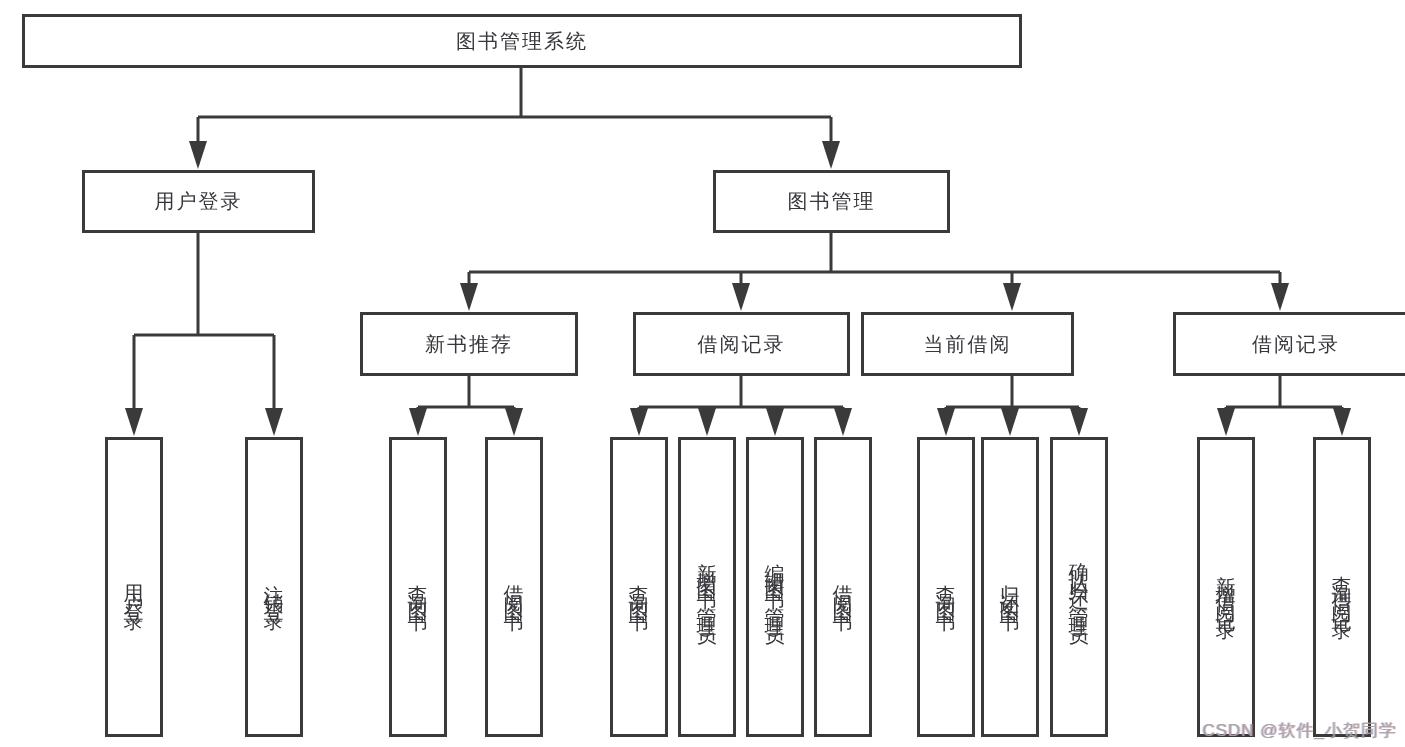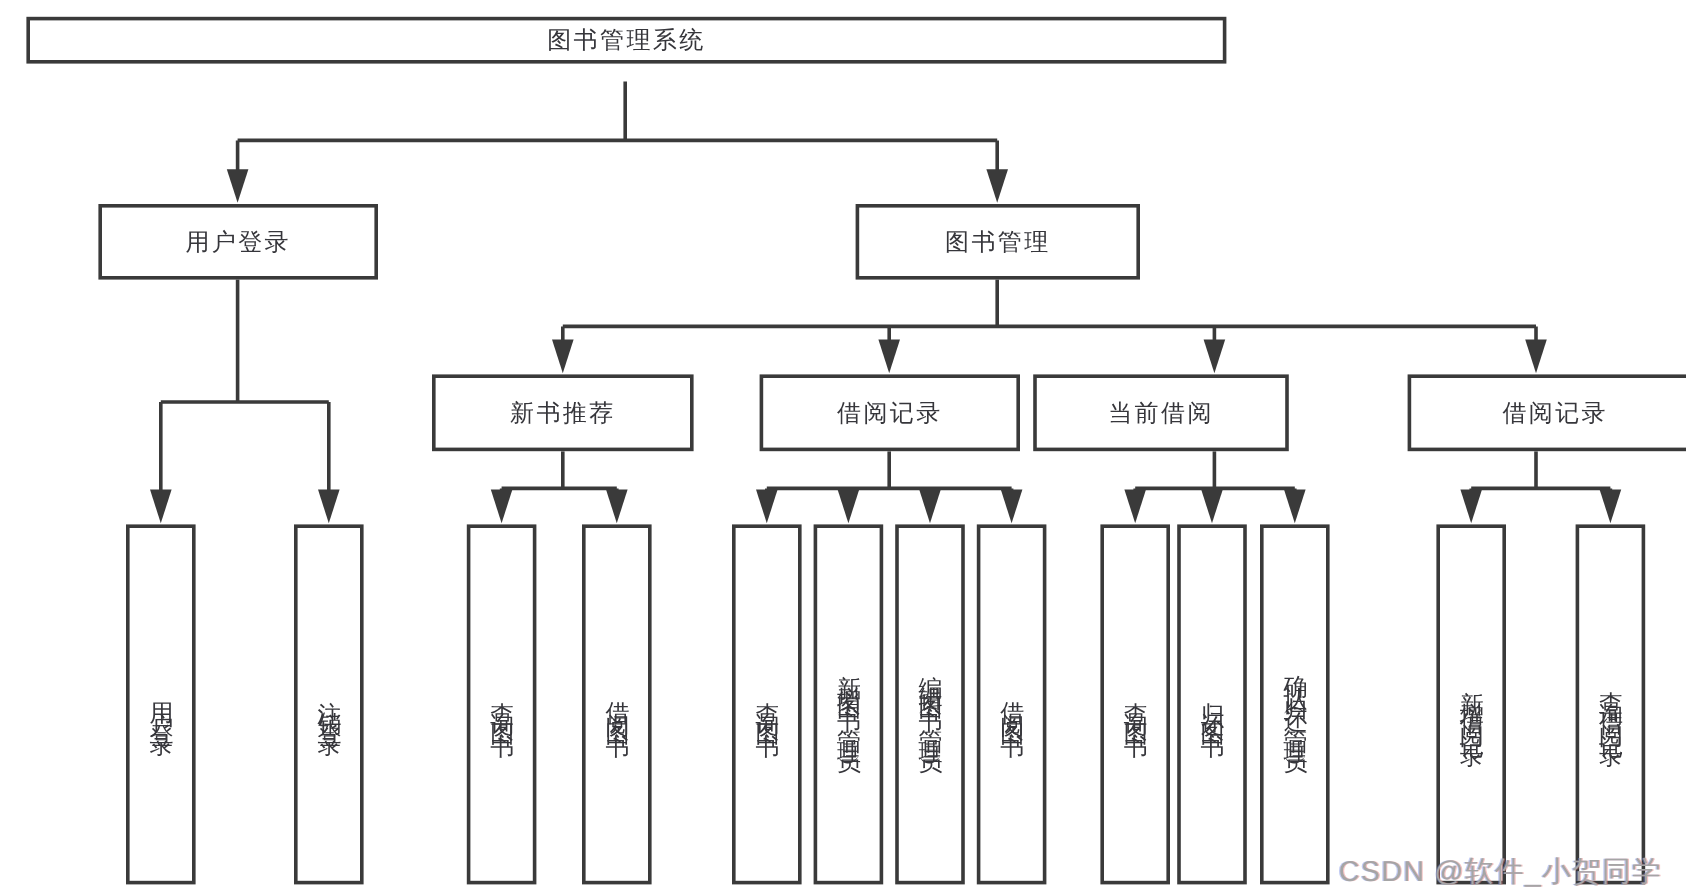--- a/index.html
+++ b/index.html
@@ -13,22 +13,22 @@
     position:absolute;border:3px solid #3a3a3a;background:#ffffff;
     display:flex;align-items:center;justify-content:center;
     font-size:20px;letter-spacing:2px;text-align:center;white-space:nowrap;
   }
   .leaf{letter-spacing:0}
   .vtext{
     writing-mode:vertical-rl;text-orientation:mixed;
     font-size:20px;line-height:1;letter-spacing:9px;
   }
   .watermark{
-    position:absolute;right:20px;bottom:5px;
-    font-size:24px;letter-spacing:1px;color:#a5a5a5;
+    position:absolute;right:8px;bottom:5px;
+    font-size:17px;letter-spacing:1px;color:#a5a5a5;
     text-shadow:1px 0 0 rgba(226,120,120,.45),-1px 0 0 rgba(120,140,226,.45);
     white-space:nowrap;
   }
 </style>
 </head>
 <body>
 
 <div class="canvas">
 
   <svg class="lines" viewBox="0 0 1405 747" xmlns="http://www.w3.org/2000/svg" aria-hidden="true">
@@ -82,21 +82,21 @@
       <polygon points="766,408 784,408 775,436"></polygon>
       <polygon points="834,408 852,408 843,436"></polygon>
       <polygon points="937,408 955,408 946,436"></polygon>
       <polygon points="1001,408 1019,408 1010,436"></polygon>
       <polygon points="1070,408 1088,408 1079,436"></polygon>
       <polygon points="1217,408 1235,408 1226,436"></polygon>
       <polygon points="1333,408 1351,408 1342,436"></polygon>
     </g>
   </svg>
 
-  <div class="node" style="left:22px;top:14px;width:1000px;height:39px">图书管理系统</div>
+  <div class="node" style="left:22px;top:14px;width:1000px;height:54px">图书管理系统</div>
 
   <div class="node" style="left:82px;top:170px;width:233px;height:63px">用户登录</div>
   <div class="node" style="left:360px;top:312px;width:218px;height:64px">新书推荐</div>
 
   <div class="node" style="left:713px;top:170px;width:237px;height:63px">图书管理</div>
   <div class="node" style="left:633px;top:312px;width:217px;height:64px">借阅记录</div>
   <div class="node" style="left:861px;top:312px;width:213px;height:64px">当前借阅</div>
   <div class="node" style="left:1173px;top:312px;width:246px;height:64px">借阅记录</div>
 
   <div class="node leaf" style="left:105px;top:437px;width:58px;height:300px">

